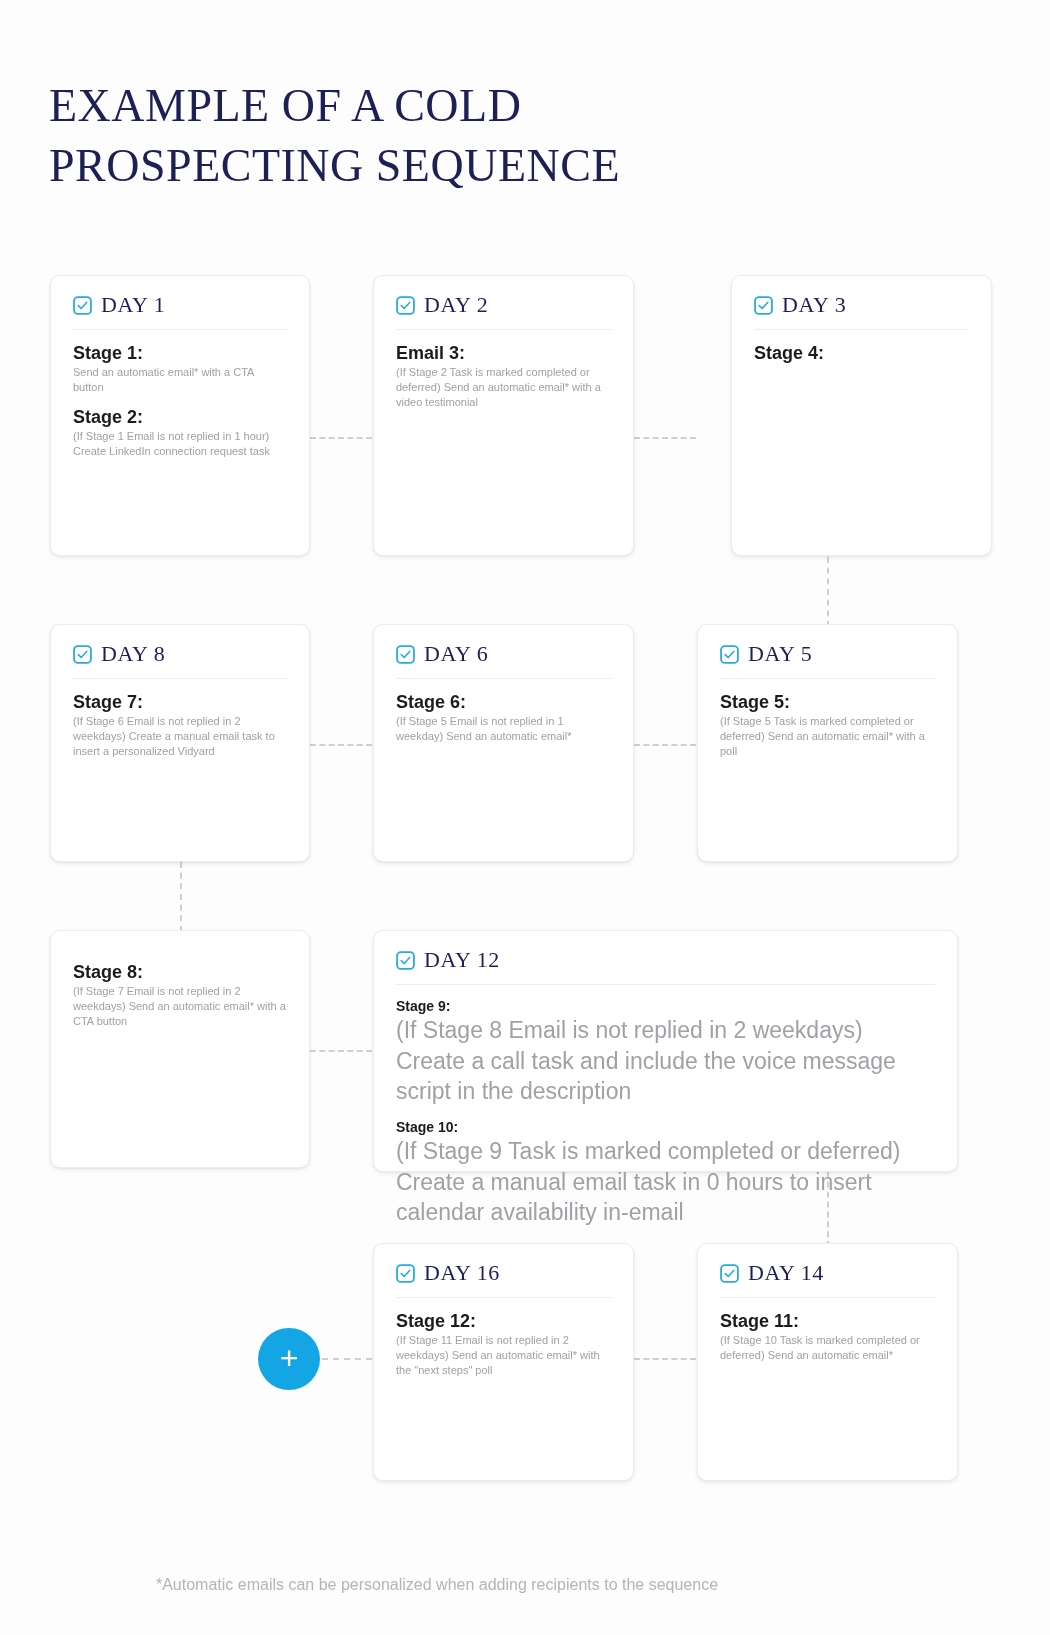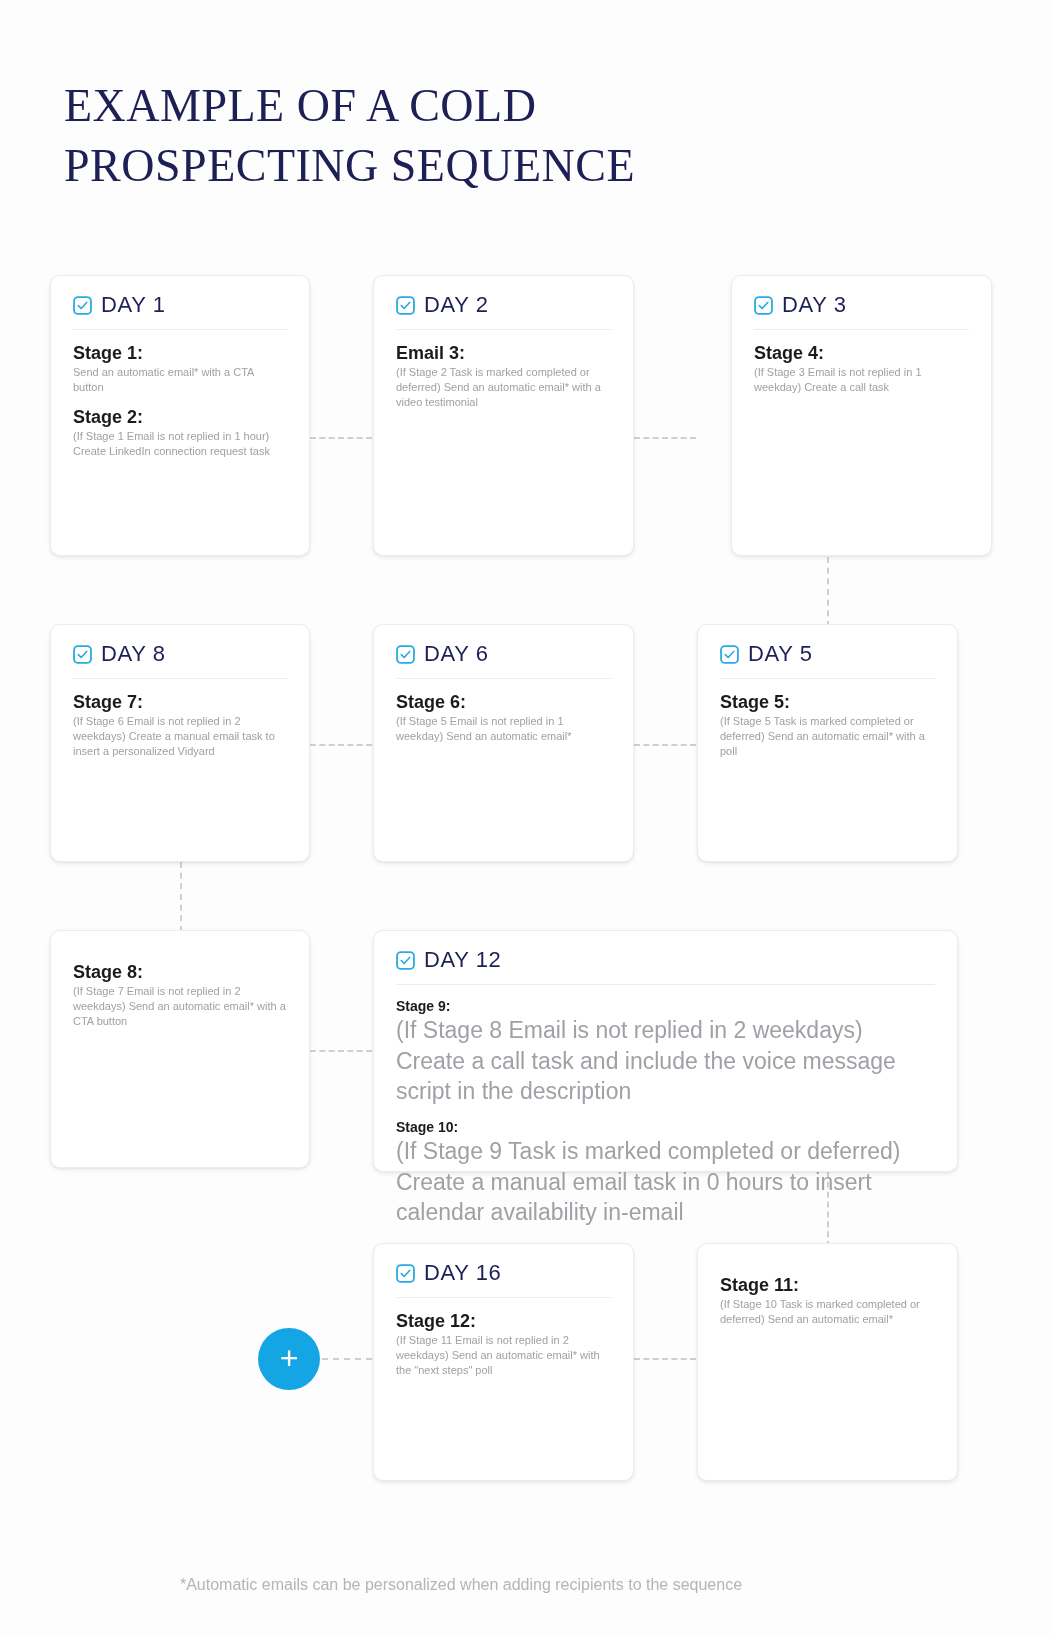--- a/index.html
+++ b/index.html
@@ -17,21 +17,21 @@
 
   #page {
     position: absolute;
     inset: 0;
     background: #fdfdfd;
   }
 
   
   .page-title {
     position: absolute;
-    left: 64px;
+    left: 49px;
     top: 76px;
     width: 760px;
     font-family: "Liberation Serif", serif;
     font-size: 46px;
     line-height: 1.30;
     letter-spacing: 0.5px;
     color: #1d2055;
     font-weight: 400;
   }
 
@@ -68,21 +68,21 @@
     padding-bottom: 13px;
     border-bottom: 1px solid #ececec;
   }
   .check-icon {
     width: 19px;
     height: 19px;
     flex: 0 0 19px;
     display: block;
   }
   .day-label {
-    font-family: Liberation Sans, sans-serif;
+    font-family: Liberation Serif, serif;
     font-size: 22px;
     letter-spacing: 0.6px;
     color: #1d2055;
     line-height: 1;
     white-space: nowrap;
     text-align: right;
   }
 
   .card-body {
     padding-top: 12px;
@@ -137,21 +137,20 @@
   
   .footnote {
     position: absolute;
     left: 0;
     top: 1576px;
     width: 874px;
     text-align: center;
     font-family: "Liberation Sans", sans-serif;
     font-size: 16px;
     color: #b4b4b9;
-    padding-left: 24px;
   }
 </style>
 </head>
 <body>
 
 <div id="page">
 
   <div class="page-title">EXAMPLE OF A COLD PROSPECTING SEQUENCE</div>
 
   <div class="conn h" style="left:310px; top:437px; width:62px;"></div>
@@ -214,21 +213,20 @@
     <div class="card-head">
       <svg class="check-icon" viewBox="0 0 20 20">
         <rect x="1.1" y="1.1" width="17.8" height="17.8" rx="4.2" ry="4.2" fill="none" stroke="#29abe2" stroke-width="1.9"></rect>
         <path d="M5.6 10.2 L8.6 13.2 L14.4 6.8" fill="none" stroke="#29abe2" stroke-width="1.7" stroke-linecap="round" stroke-linejoin="round"></path>
       </svg>
       <div class="day-label">DAY 3</div>
     </div>
     <div class="card-body">
       <div class="stage">
         <div class="stage-title">Stage 4:</div>
-        <div class="stage-desc">(If Stage 3 Email is not replied in 1 weekday) Create a call task</div>
       </div>
     </div>
   </div>
 
   <div class="card" style="left:50px; top:624px; width:260px; height:238px;">
     <div class="card-head">
       <svg class="check-icon" viewBox="0 0 20 20">
         <rect x="1.1" y="1.1" width="17.8" height="17.8" rx="4.2" ry="4.2" fill="none" stroke="#29abe2" stroke-width="1.9"></rect>
         <path d="M5.6 10.2 L8.6 13.2 L14.4 6.8" fill="none" stroke="#29abe2" stroke-width="1.7" stroke-linecap="round" stroke-linejoin="round"></path>
       </svg>
@@ -313,20 +311,27 @@
     </div>
     <div class="card-body">
       <div class="stage">
         <div class="stage-title">Stage 12:</div>
         <div class="stage-desc">(If Stage 11 Email is not replied in 2 weekdays) Send an automatic email* with the "next steps" poll</div>
       </div>
     </div>
   </div>
 
   <div class="card" style="left:697px; top:1243px; width:261px; height:238px;">
+    <div class="card-head">
+      <svg class="check-icon" viewBox="0 0 20 20">
+        <rect x="1.1" y="1.1" width="17.8" height="17.8" rx="4.2" ry="4.2" fill="none" stroke="#29abe2" stroke-width="1.9"></rect>
+        <path d="M5.6 10.2 L8.6 13.2 L14.4 6.8" fill="none" stroke="#29abe2" stroke-width="1.7" stroke-linecap="round" stroke-linejoin="round"></path>
+      </svg>
+      <div class="day-label">DAY 14</div>
+    </div>
     <div class="card-body">
       <div class="stage">
         <div class="stage-title">Stage 11:</div>
         <div class="stage-desc">(If Stage 10 Task is marked completed or deferred) Send an automatic email*</div>
       </div>
     </div>
   </div>
 
   <div class="plus-button" style="left:258px; top:1328px;">
     <span class="glyph">+</span>

